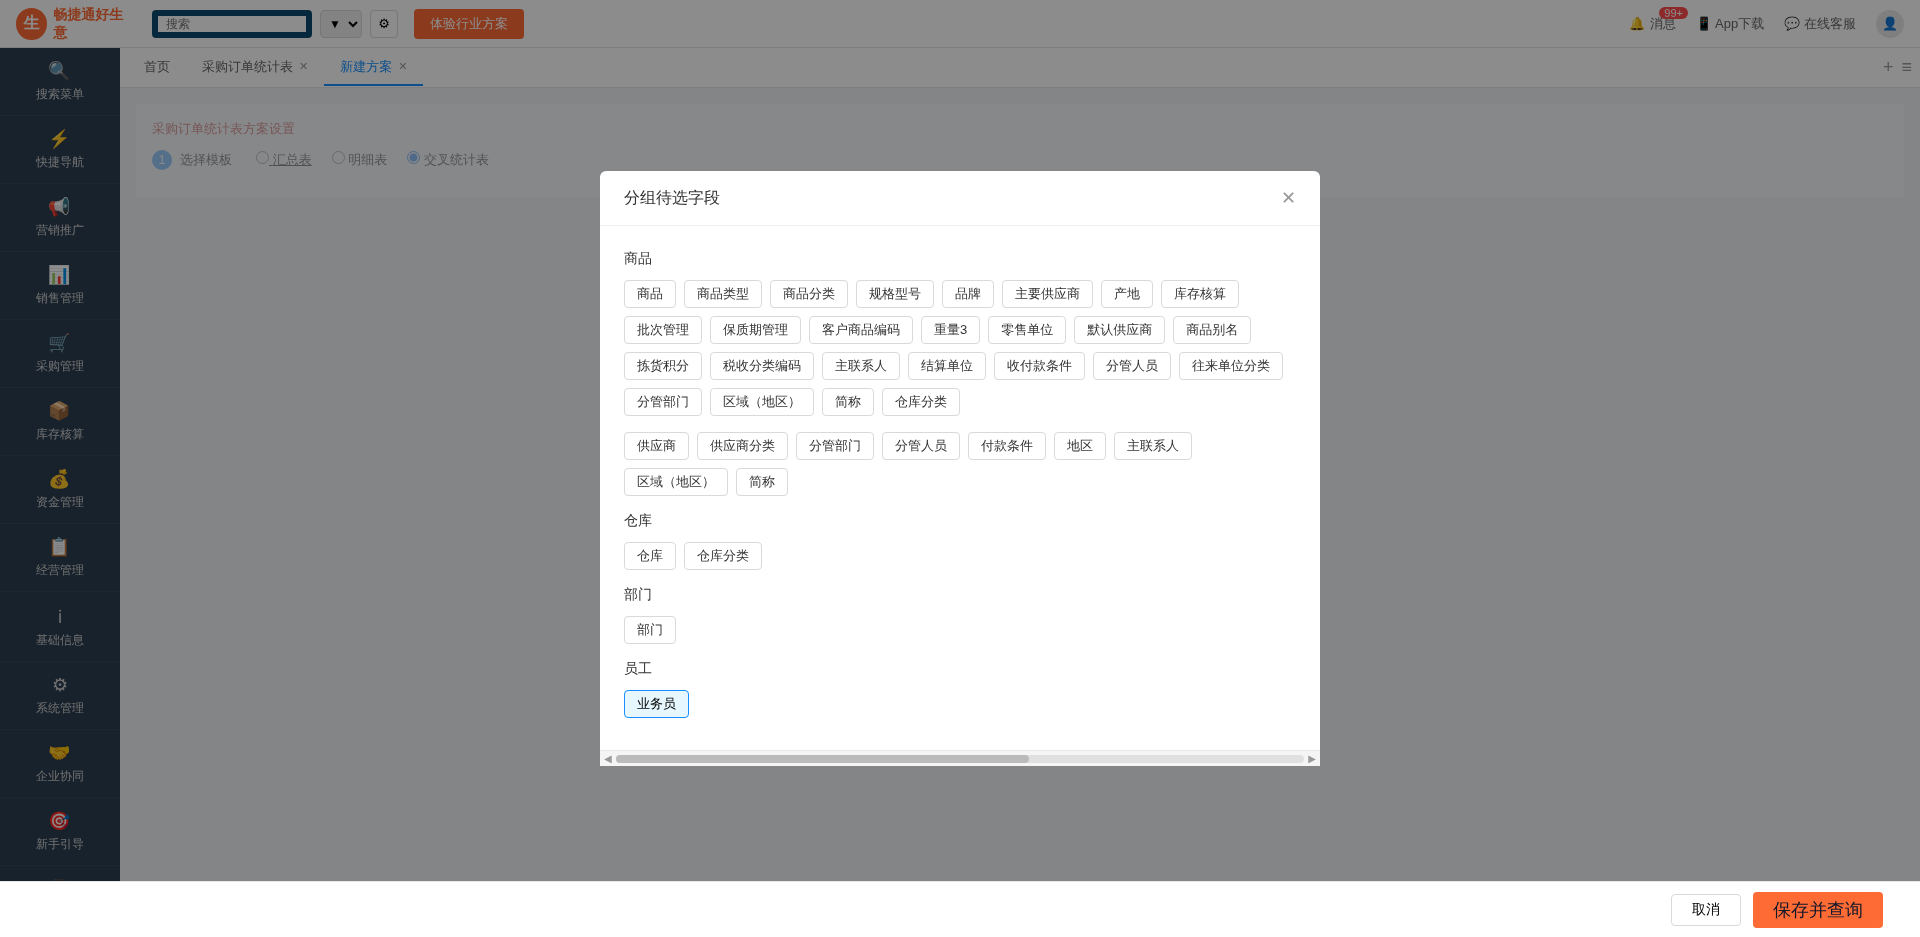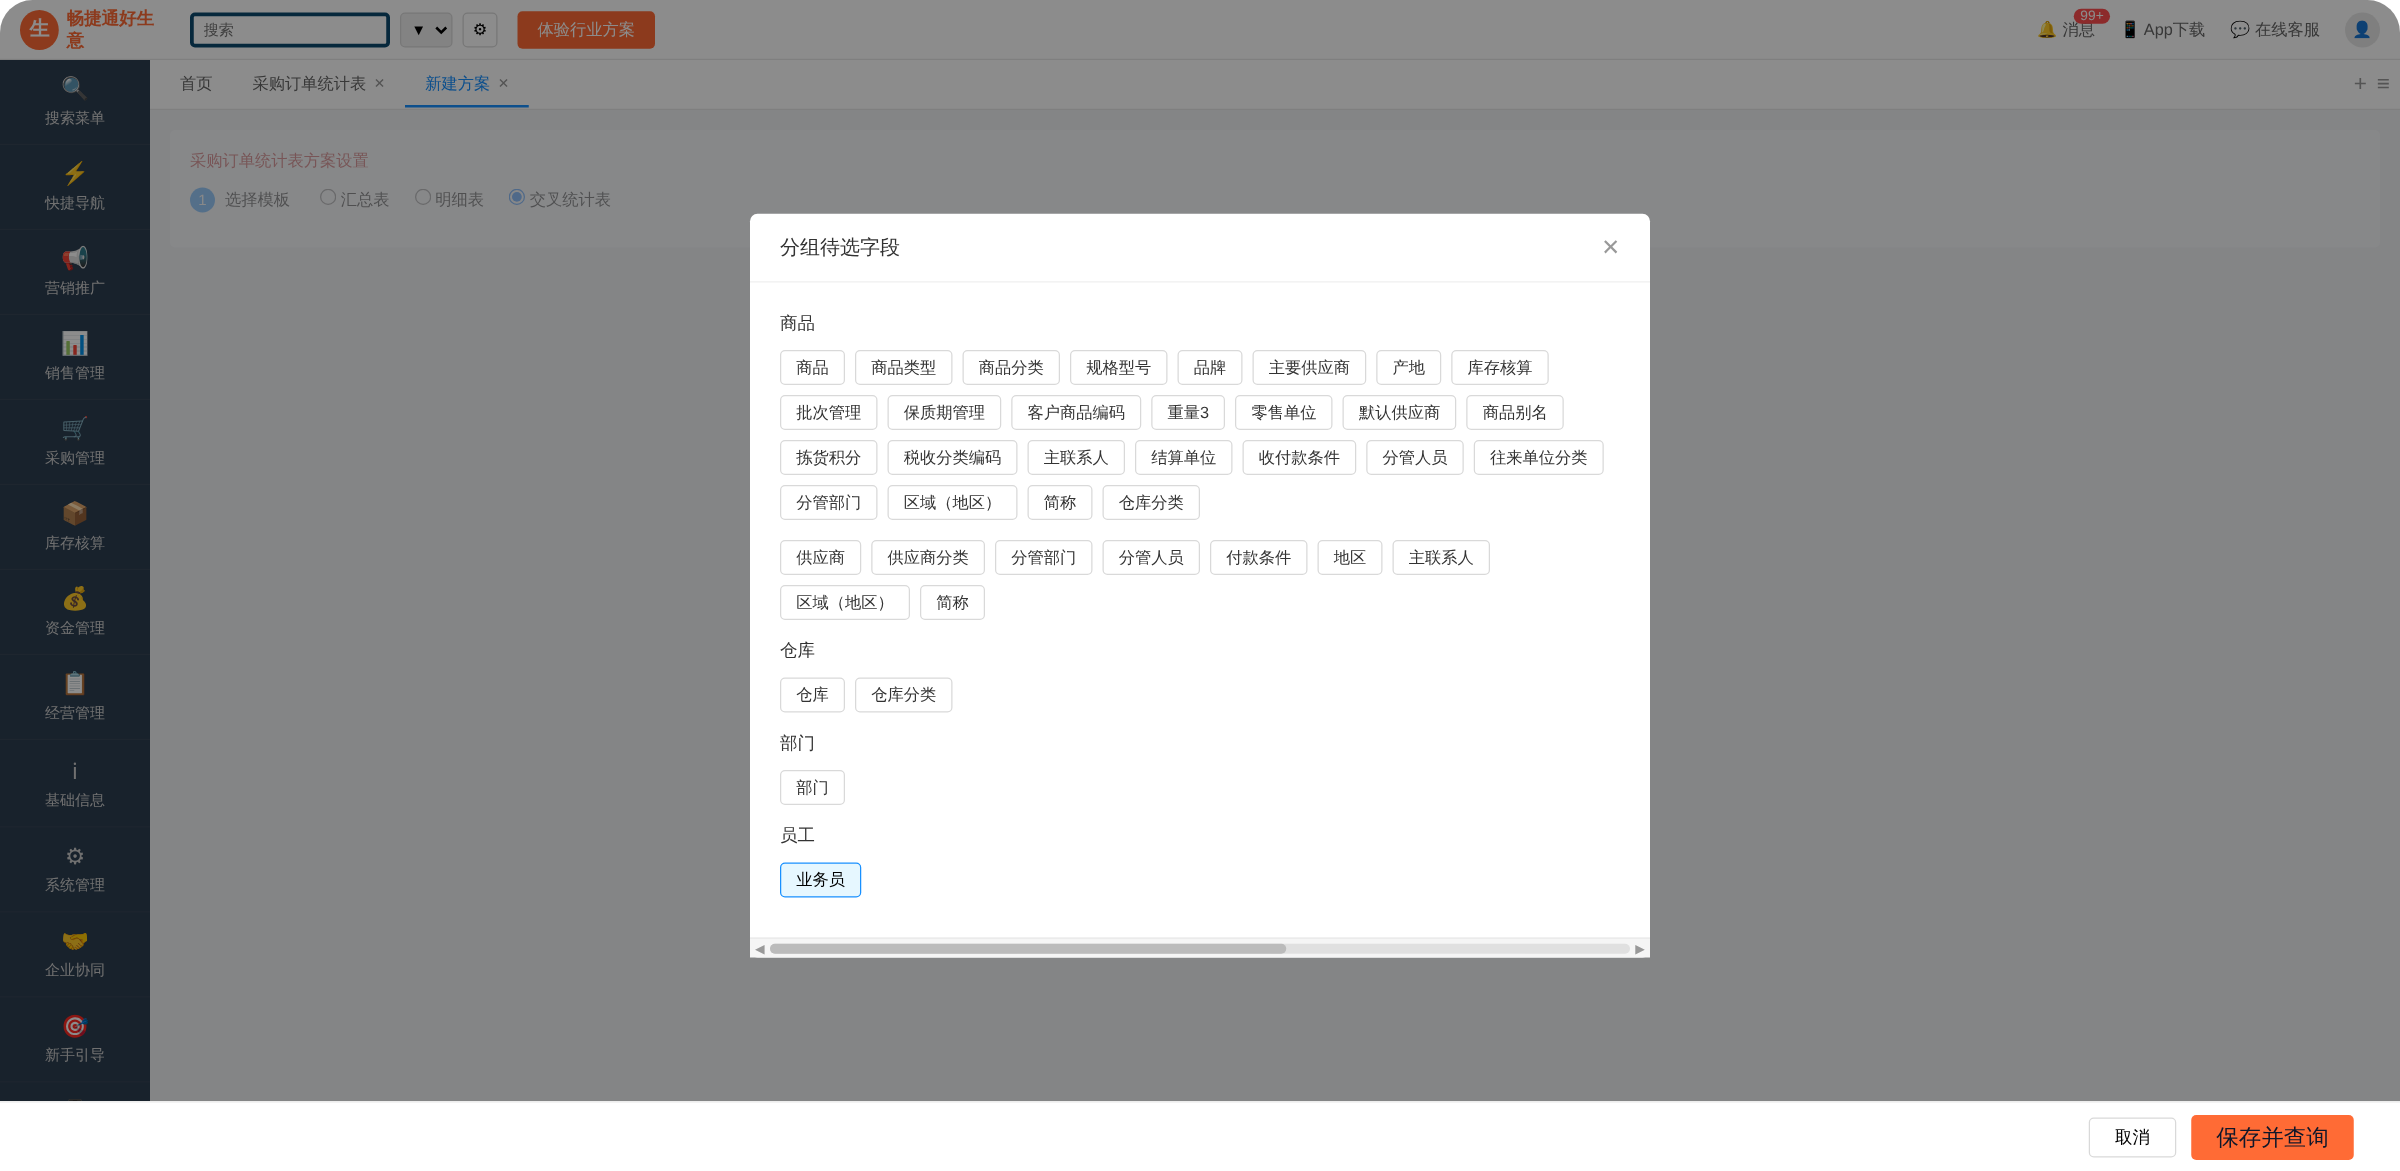--- a/index.html
+++ b/index.html
@@ -32,21 +32,21 @@
       border-radius: 50%;
       display: flex; align-items: center; justify-content: center;
       color: white; font-size: 16px;
     }
     .search-bar {
       display: flex; align-items: center; gap: 8px;
       margin-left: 16px;
     }
     .search-bar input {
       width: 160px; height: 28px;
-      border: 3px solid #0c4a6e; border-radius: 4px;
+      border: 6px solid #0c4a6e; border-radius: 4px;
       padding: 0 8px; font-size: 12px;
     }
     .search-bar select {
       height: 28px; border: 1px solid #d9d9d9; border-radius: 4px;
       padding: 0 4px; font-size: 12px;
     }
     .gear-btn {
       width: 28px; height: 28px;
       border: 1px solid #d9d9d9; border-radius: 4px;
       display: flex; align-items: center; justify-content: center;
@@ -118,21 +118,21 @@
       overflow: auto;
       padding: 16px;
     }
 
     
     .modal-overlay {
       position: fixed;
       top: 0; left: 0; right: 0; bottom: 0;
       background: rgba(0,0,0,0.45);
       z-index: 200;
-      display: flex; align-items: center; justify-content: center; border-radius: 26px;
+      display: flex; align-items: center; justify-content: center;
     }
     .modal {
       background: #fff;
       border-radius: 6px;
       width: 720px;
       max-height: 600px;
       display: flex; flex-direction: column;
       position: relative;
     }
     .modal-header {
@@ -335,21 +335,21 @@
   <span style="margin-left:auto;font-size:18px;cursor:pointer;color:#999;">+</span>
   <span style="margin-left:8px;font-size:18px;cursor:pointer;color:#999;">≡</span>
 </div>
 
 <div class="main-content bg-page">
   <div class="page-section">
     <div style="color:#b91c1c;font-size:13px;margin-bottom:12px;">采购订单统计表方案设置</div>
     <div class="step-row">
       <div class="step-badge">1</div>
       <span style="font-weight:500;">选择模板</span>
-      <label style="margin-left:16px;"><input type="radio" name="template" style=""> <span>汇总表</span></label>
+      <label style="margin-left:16px;text-decoration:underline;"><input type="radio" name="template" style=""> <span>汇总表</span></label>
       <label style="margin-left:12px;"><input type="radio" name="template" style=""> <span>明细表</span></label>
       <label style="margin-left:12px;"><input type="radio" name="template" checked="" style=""> <span>交叉统计表</span></label>
     </div>
   </div>
 </div>
 
 <div class="modal-overlay">
   <div class="modal">
     <div class="modal-header">
       <span>分组待选字段</span>

